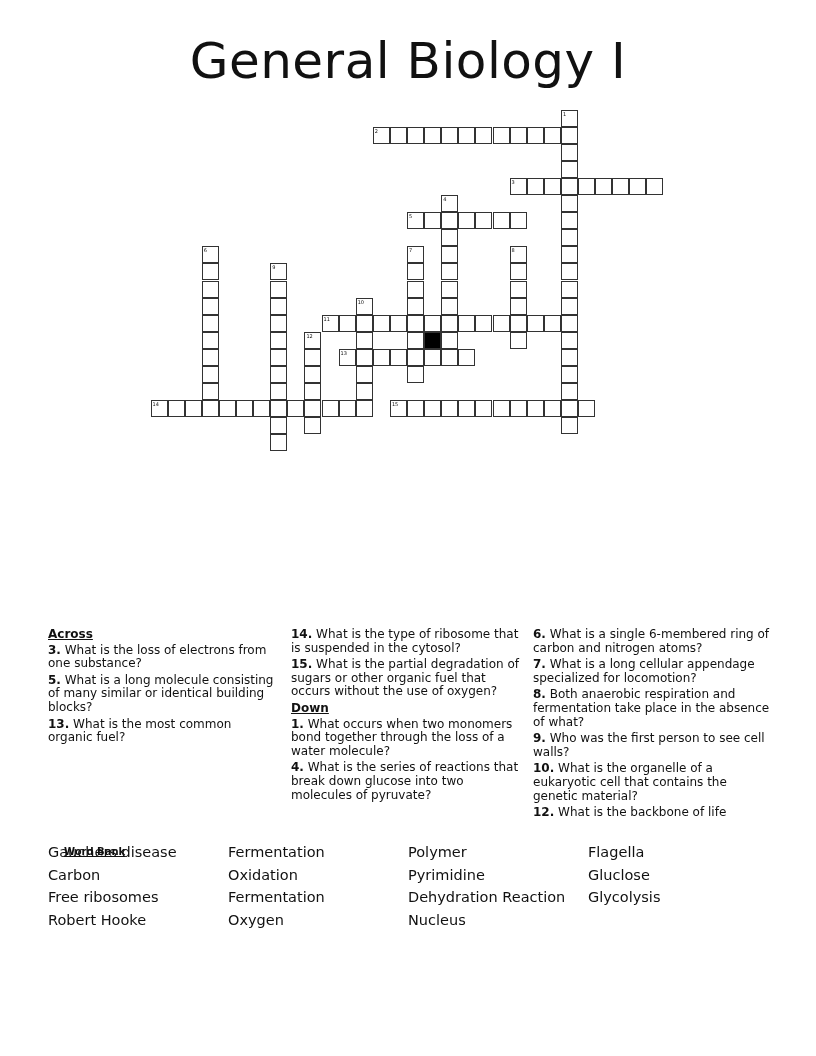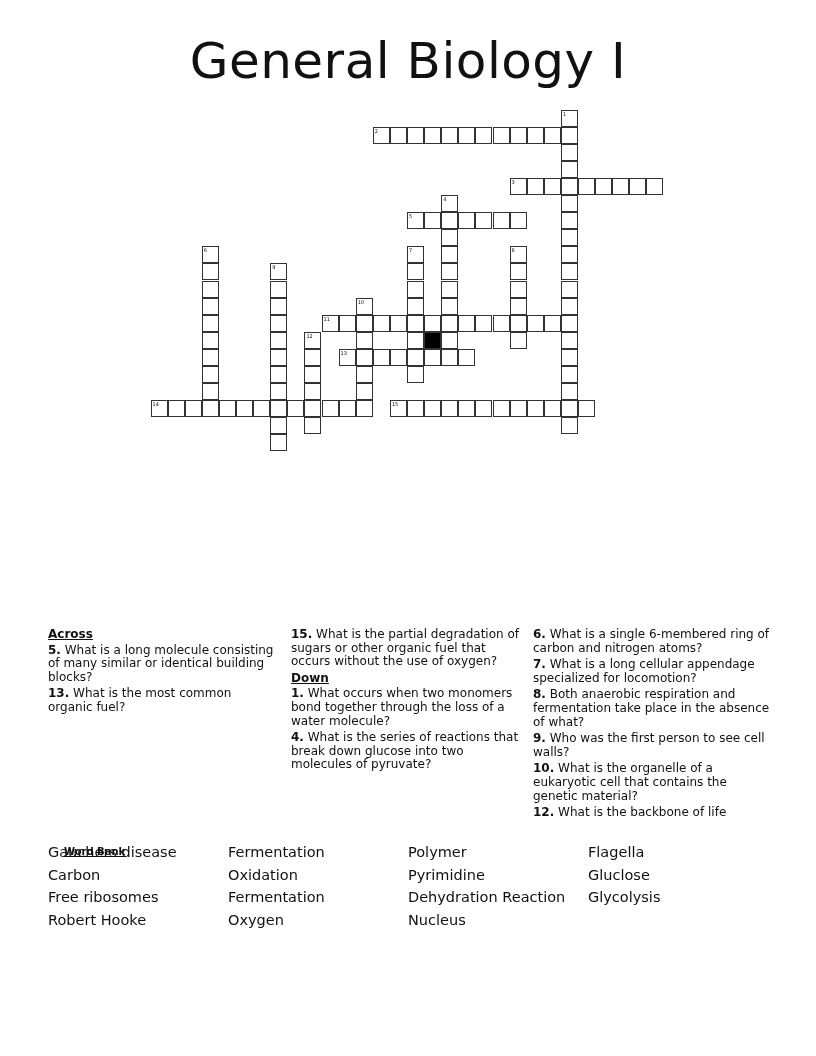--- a/index.html
+++ b/index.html
@@ -190,25 +190,27 @@
     <div class="cell" style="left: 342px; top: 290.7px;"></div>
     <div class="cell" style="left: 359.1px; top: 290.7px;"></div>
     <div class="cell" style="left: 376.2px; top: 290.7px;"></div>
     <div class="cell" style="left: 393.3px; top: 290.7px;"></div>
     <div class="cell" style="left: 427.5px; top: 290.7px;"></div>
     <div class="cell black" style="left: 273.6px; top: 222.3px;"></div>
   </div>
 
 <div class="clues col1">
   <div class="heading">Across</div>
+  <div class="clue"><b>3.</b><span> What is the loss of electrons from one substance?</span></div>
   <div class="clue"><b>5.</b><span> What is a long molecule consisting of many similar or identical building blocks?</span></div>
   <div class="clue"><b>13.</b><span> What is the most common organic fuel?</span></div>
 </div>
 
 <div class="clues col2">
+  <div class="clue"><b>14.</b><span> What is the type of ribosome that is suspended in the cytosol?</span></div>
   <div class="clue"><b>15.</b><span> What is the partial degradation of sugars or other organic fuel that occurs without the use of oxygen?</span></div>
   <div class="heading">Down</div>
   <div class="clue"><b>1.</b><span> What occurs when two monomers bond together through the loss of a water molecule?</span></div>
   <div class="clue"><b>4.</b><span> What is the series of reactions that break down glucose into two molecules of pyruvate?</span></div>
 </div>
 
 <div class="clues col3">
   <div class="clue"><b>6.</b><span> What is a single 6-membered ring of carbon and nitrogen atoms?</span></div>
   <div class="clue"><b>7.</b><span> What is a long cellular appendage specialized for locomotion?</span></div>
   <div class="clue"><b>8.</b><span> Both anaerobic respiration and fermentation take place in the absence of what?</span></div>

